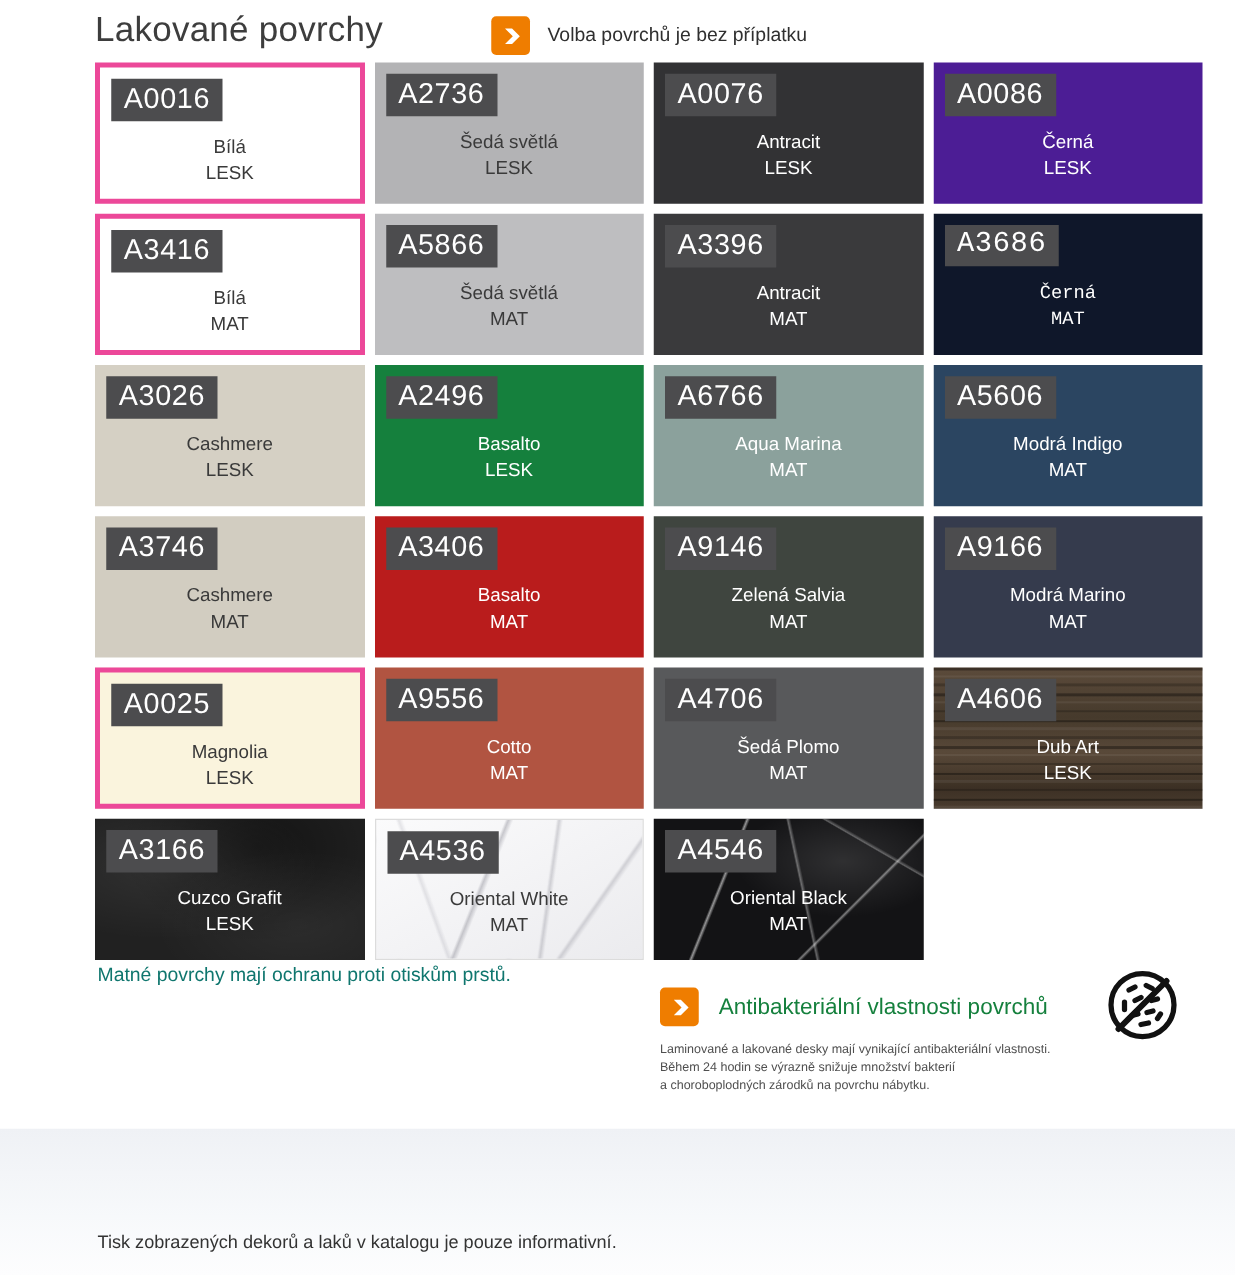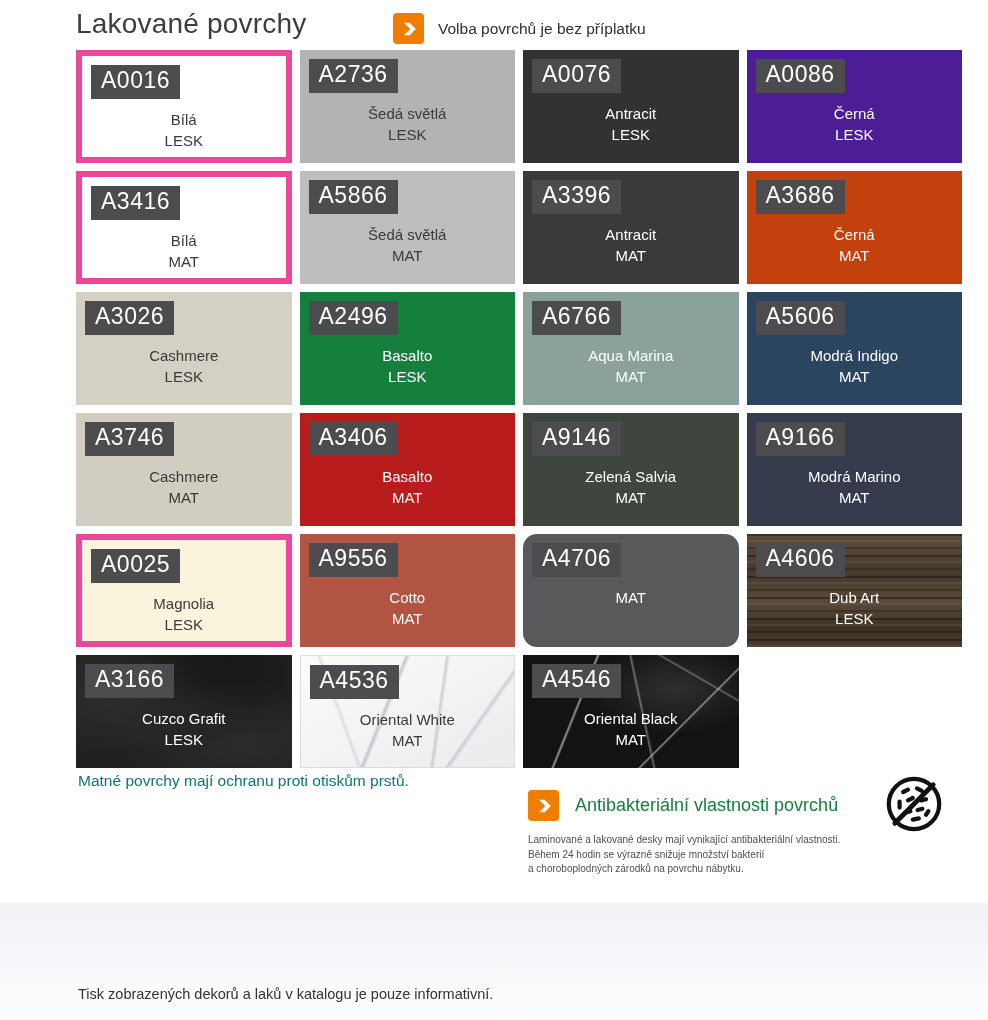--- a/index.html
+++ b/index.html
@@ -22,21 +22,21 @@
   }
   .header-note-text{font-size:15.5px;color:#2f2f2f;}
   
   .grid{
     position:absolute;left:76px;top:50px;width:886px;
     display:grid;grid-template-columns:repeat(4,1fr);gap:8px;
   }
   .swatch{
     height:113px;position:relative;box-sizing:border-box;
   }
-  .sw-bordered{border:6px solid #ec4899;}
+  .sw-bordered{border:4px solid #ec4899;}
   .badge{
     display:inline-block;margin:9px 0 0 9px;padding:2px 10px 5px 10px;
     font-size:23px;letter-spacing:0.5px;color:#ffffff;background:#4c4c4e;
   }
   .sw-labels{
     position:absolute;left:0;right:0;top:53px;text-align:center;
     font-size:15px;line-height:21px;
   }
   .sw-dark-text .sw-labels{color:#3a3a3a;}
   .sw-light-text .sw-labels{color:#ffffff;}
@@ -157,21 +157,21 @@
       <div>MAT</div>
     </div>
   </div>
     <div class="swatch sw-light-text" style="background: rgb(58, 58, 60);">
     <span class="badge">A3396</span>
     <div class="sw-labels">
       <div>Antracit</div>
       <div>MAT</div>
     </div>
   </div>
-    <div class="swatch sw-light-text" style="background: #c2410c;">
+    <div class="swatch sw-light-text" style="background: #0f172a; font-family: Liberation Mono, monospace;">
     <span class="badge">A3686</span>
     <div class="sw-labels">
       <div>Černá</div>
       <div>MAT</div>
     </div>
   </div>
     <div class="swatch sw-dark-text" style="background: rgb(213, 208, 196);">
     <span class="badge">A3026</span>
     <div class="sw-labels">
       <div>Cashmere</div>
@@ -234,23 +234,24 @@
       <div>LESK</div>
     </div>
   </div>
     <div class="swatch sw-light-text" style="background: rgb(177, 84, 65);">
     <span class="badge">A9556</span>
     <div class="sw-labels">
       <div>Cotto</div>
       <div>MAT</div>
     </div>
   </div>
-    <div class="swatch sw-light-text" style="background: rgb(88, 89, 91); border-radius: 14px;">
+    <div class="swatch sw-light-text" style="background: rgb(88, 89, 91);">
     <span class="badge">A4706</span>
     <div class="sw-labels">
+      <div>Šedá Plomo</div>
       <div>MAT</div>
     </div>
   </div>
     <div class="swatch sw-light-text tex-wood">
     <span class="badge">A4606</span>
     <div class="sw-labels">
       <div>Dub Art</div>
       <div>LESK</div>
     </div>
   </div>

